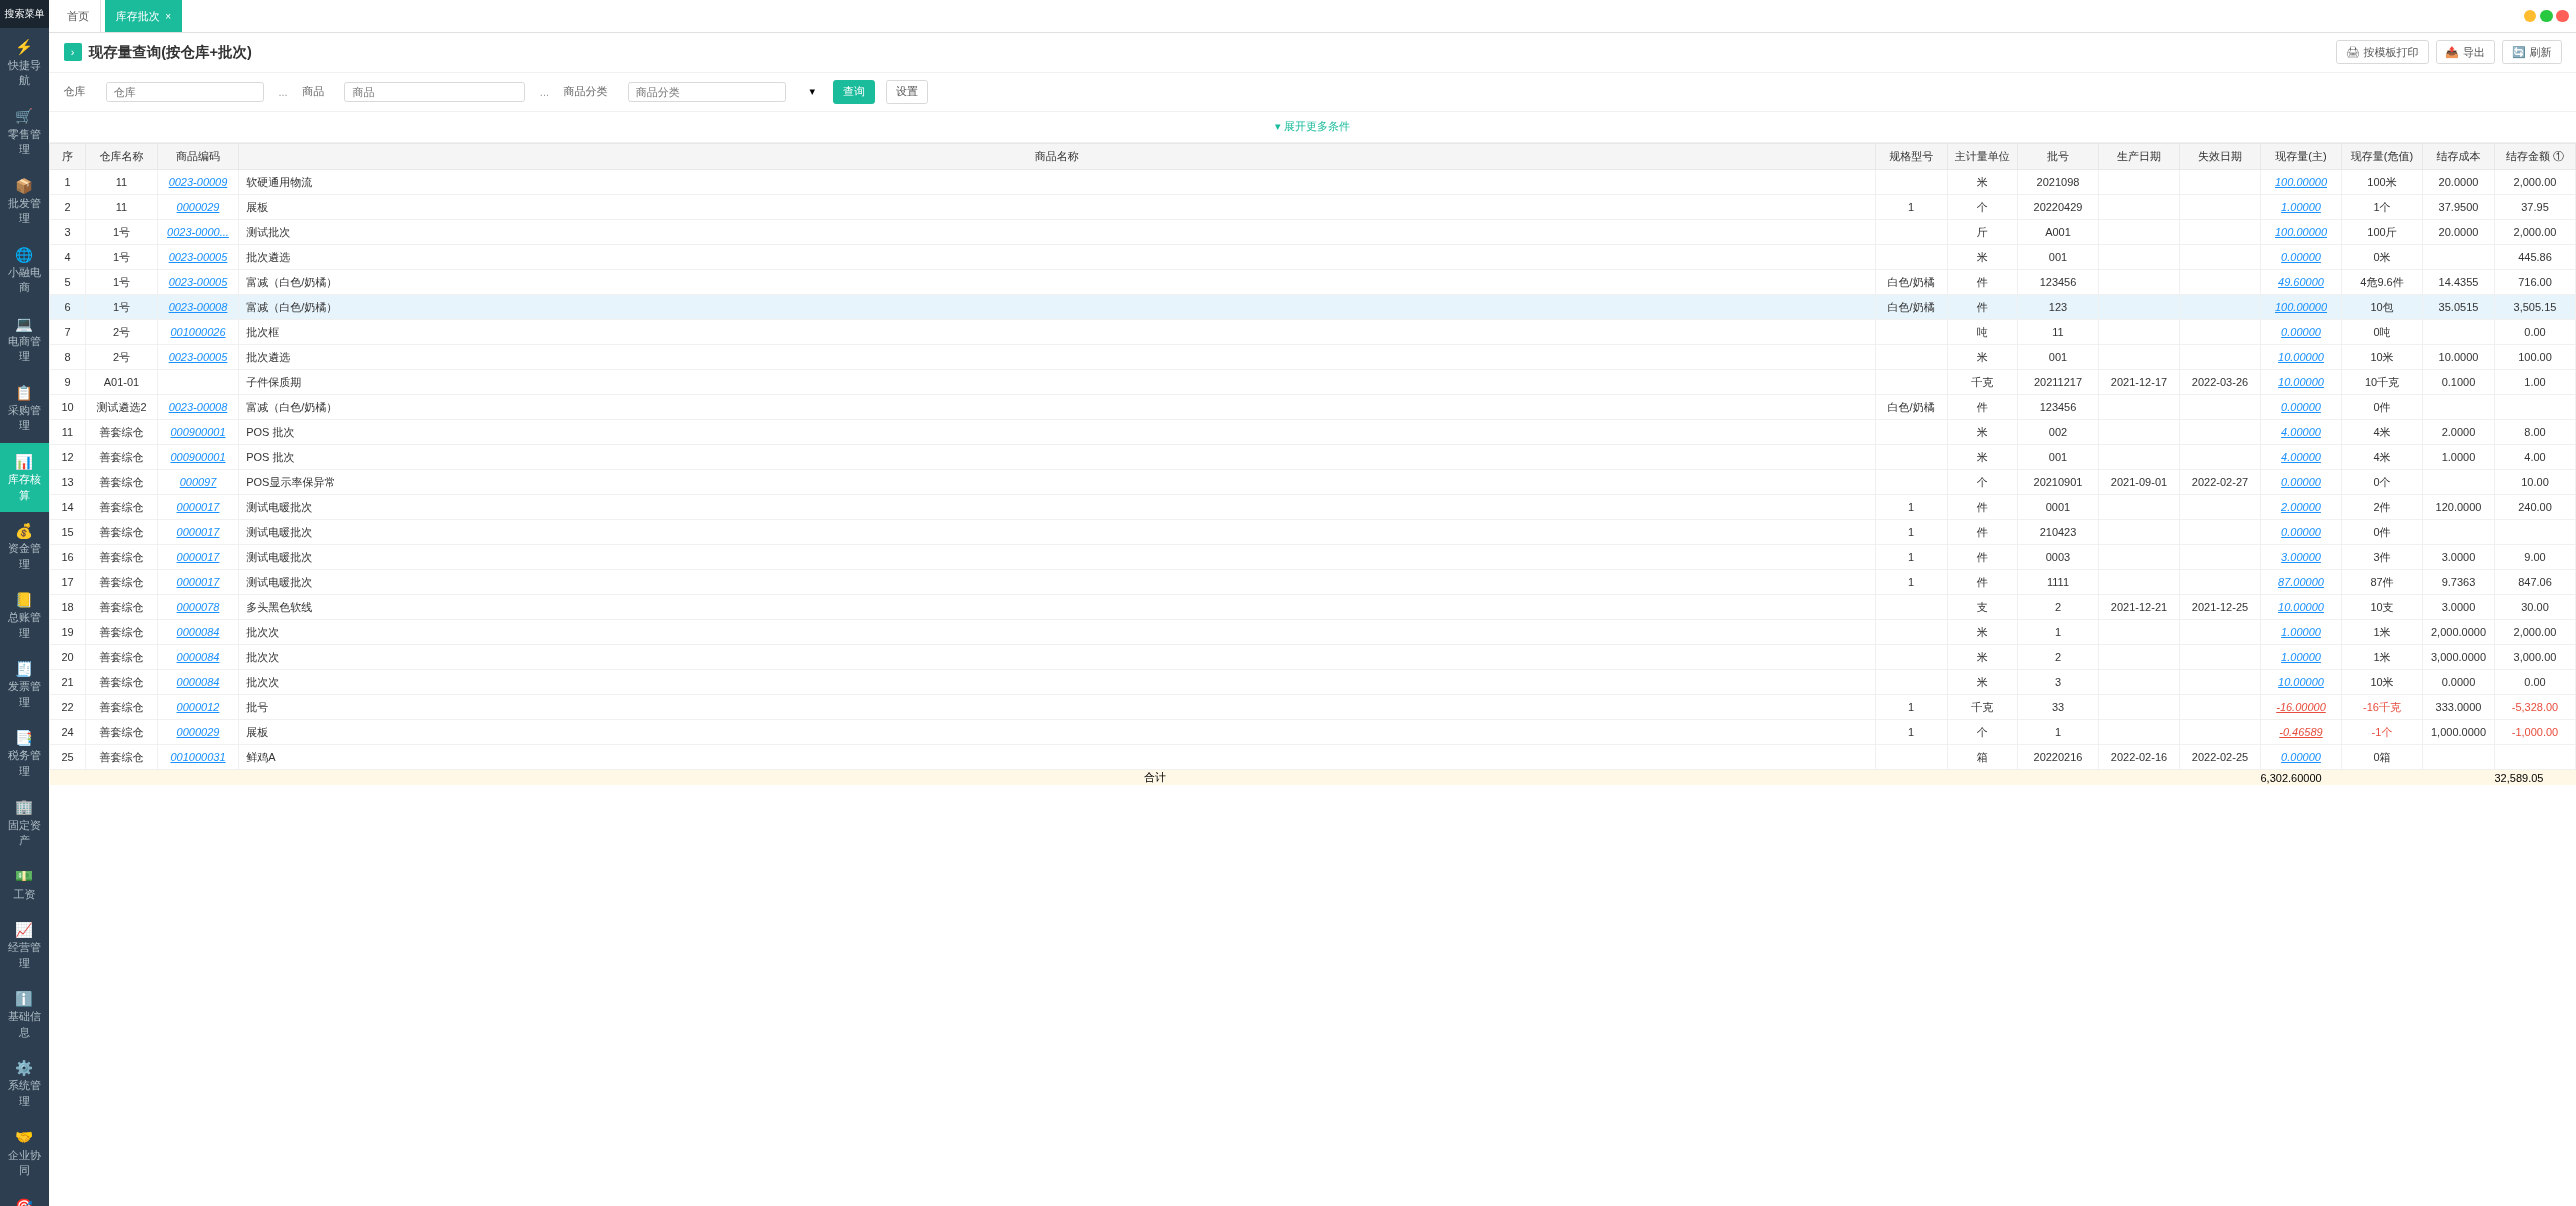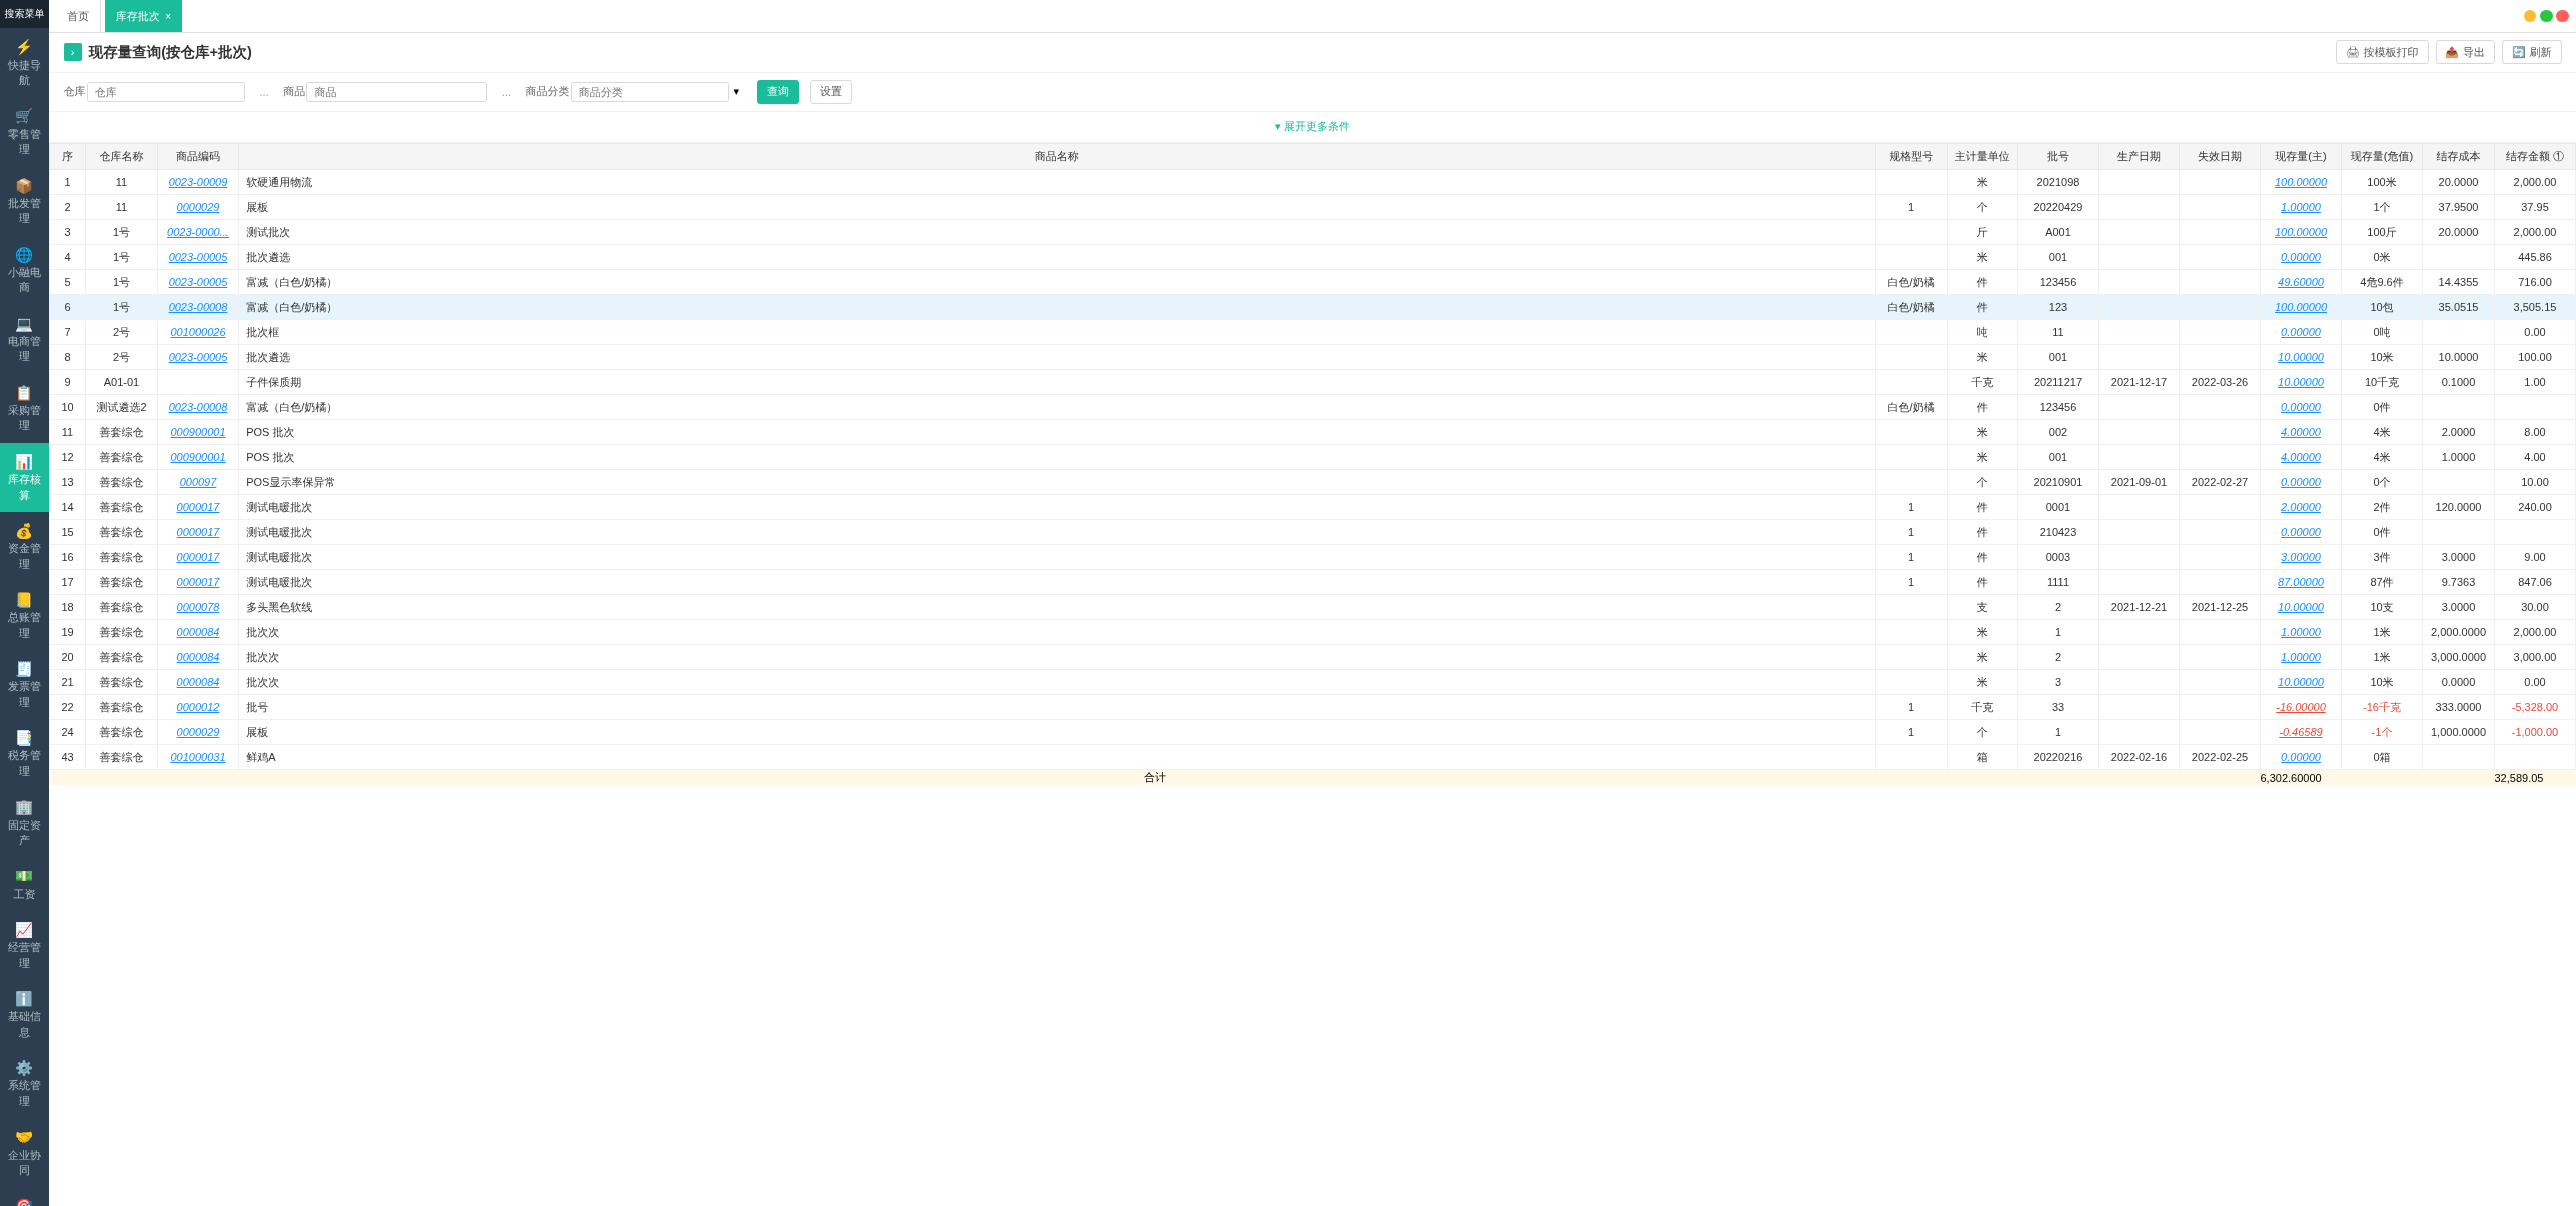--- a/index.html
+++ b/index.html
@@ -152,21 +152,21 @@
       display: flex;
       align-items: center;
       gap: 11px;
       border-bottom: 0.9px solid #f0f0f0;
       flex-shrink: 0;
       flex-wrap: wrap;
     }
     .filter-item {
       display: flex;
       align-items: center;
-      gap: 1px;
+      gap: 20px;
       justify-content: flex-end;
     }
     .filter-label {
       color: #666;
       white-space: nowrap;
     }
     .filter-input {
       border: 0.9px solid #d9d9d9;
       border-radius: 2.7px;
       padding: 2.7px 7.2px;
@@ -755,21 +755,21 @@
       <td class="col-unit">个</td>
       <td class="col-batch">1</td>
       <td class="col-prod"></td>
       <td class="col-expire"></td>
       <td class="col-qty-main link red">-0.46589</td>
       <td class="col-qty-aux red">-1个</td>
       <td class="col-cost">1,000.0000</td>
       <td class="col-amount red">-1,000.00</td>
     </tr>
             <tr>
-      <td class="col-num">43</td>
+      <td class="col-num">25</td>
       <td class="col-warehouse">善套综仓</td>
       <td class="col-code link">001000031</td>
       <td class="col-name text-left">鲜鸡A</td>
       <td class="col-spec"></td>
       <td class="col-unit">箱</td>
       <td class="col-batch">20220216</td>
       <td class="col-prod">2022-02-16</td>
       <td class="col-expire">2022-02-25</td>
       <td class="col-qty-main link ">0.00000</td>
       <td class="col-qty-aux ">0箱</td>

